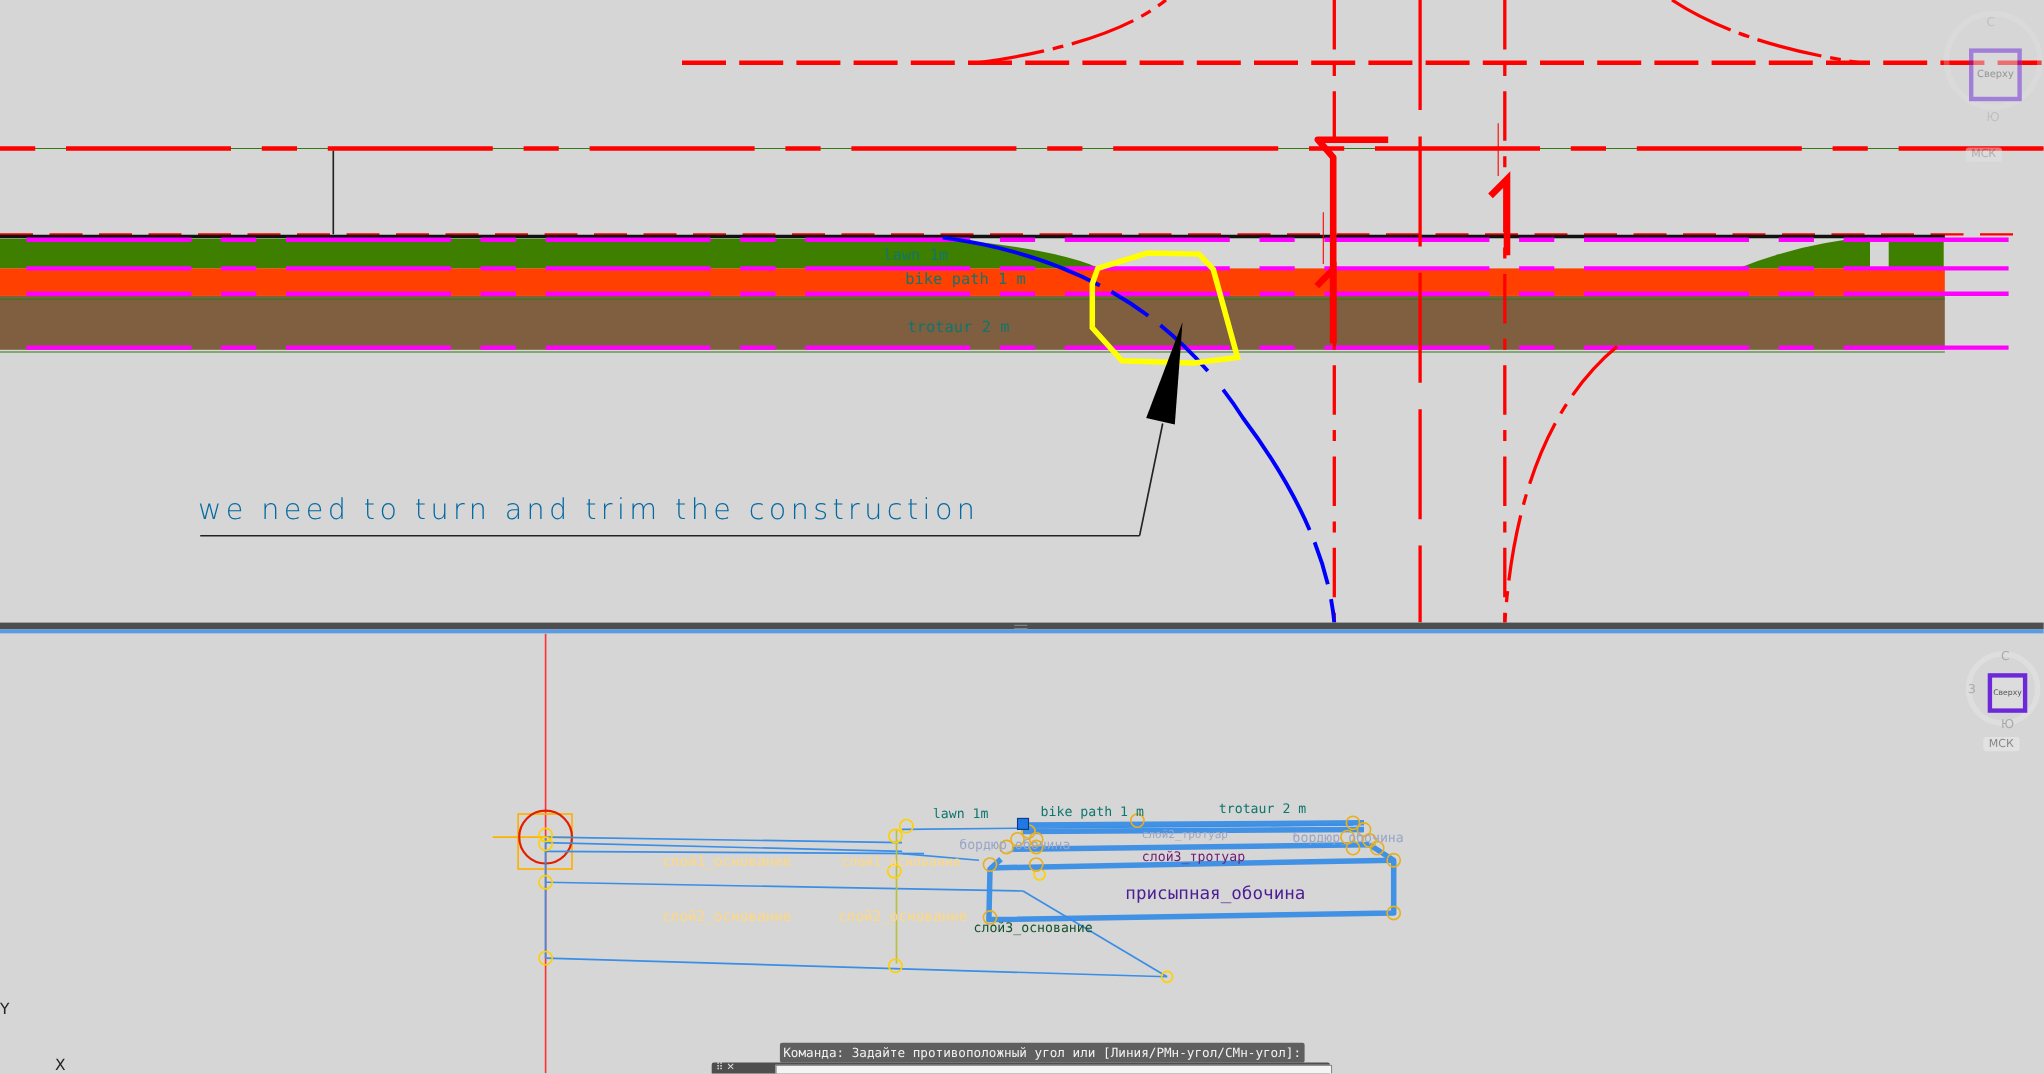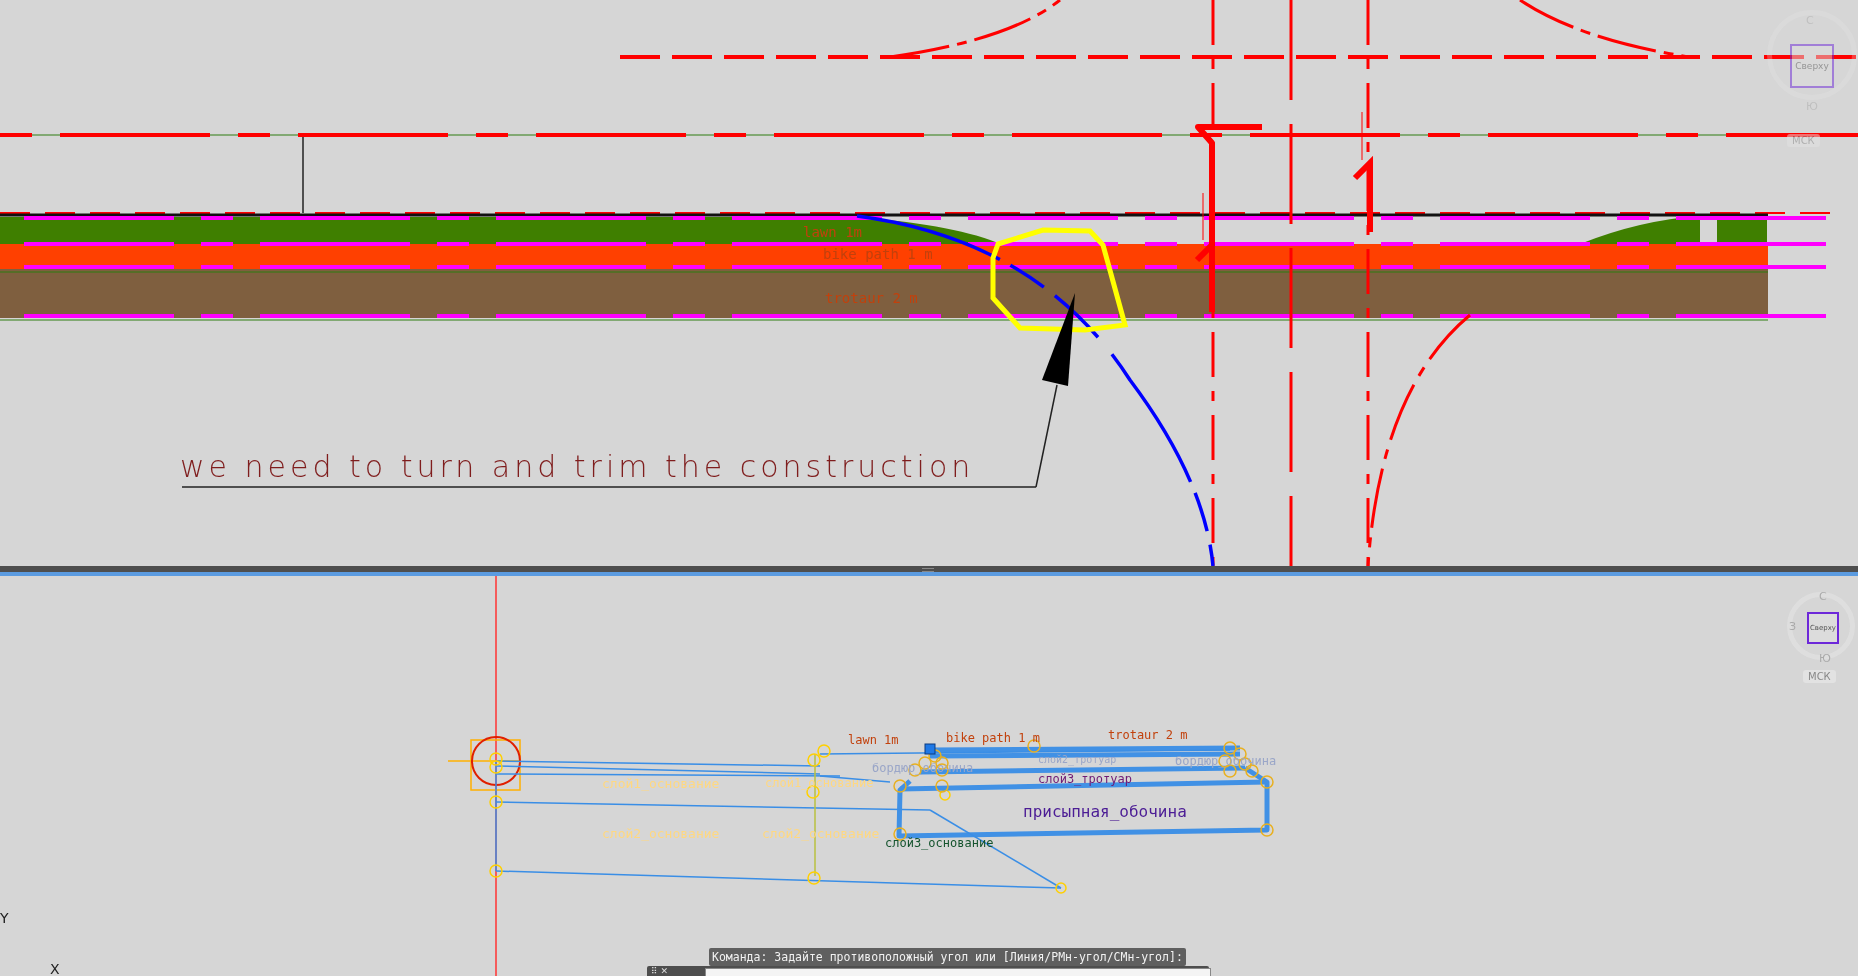--- a/index.html
+++ b/index.html
@@ -6,30 +6,30 @@
   body { width:1858px; height:976px; background:#d6d6d6; position:relative; overflow:hidden; font-family:"DejaVu Sans", sans-serif; }
   .vp { position:absolute; left:0; width:1858px; background:#d6d6d6; overflow:hidden; }
   #vp-top { top:0; height:566px; }
   #vp-bottom { top:576px; height:400px; }
   .splitter { position:absolute; left:0; top:566px; width:1858px; height:6px; background:#4e4e4e; }
   .splitter-grip { position:absolute; left:922px; top:2px; width:12px; height:2px; border-top:1px solid #888; border-bottom:1px solid #888; }
   .vp-active-line { position:absolute; left:0; top:572px; width:1858px; height:4px; background:#5b9be0; }
   svg { position:absolute; left:0; top:0; }
   .navcube { position:absolute; }
   .nc-ring { position:absolute; border-radius:50%; border:5px solid rgba(230,230,230,0.55); }
-  .nc-box { position:absolute; border:2px solid #6d28d9; background:#dcdcdc; font-size:9px; color:#555; text-align:right; display:flex; align-items:center; justify-content:center; }
+  .nc-box { position:absolute; border:4px solid #6d28d9; background:#dcdcdc; font-size:9px; color:#555; text-align:right; display:flex; align-items:center; justify-content:center; }
   .nc-dir { position:absolute; font-size:11px; color:#aaa; }
   .mck { position:absolute; font-size:10px; color:#888; background:#e2e2e2; border-radius:3px; padding:1px 5px; }
   .cmd-prompt { position:absolute; left:709px; top:948px; background:#5f5f5f; color:#f2f2f2; font-family:"DejaVu Sans Mono", monospace; font-size:11.5px; padding:2px 3px; border-radius:2px; white-space:nowrap; }
   .cmd-bar { position:absolute; left:647px; top:966px; width:562px; height:14px; background:#4e4e4e; border-radius:2px; }
   .cmd-input { position:absolute; left:705px; top:968px; width:504px; height:12px; background:#f4f4f4; border:1px solid #888; }
   .cmd-grip { position:absolute; left:651px; top:966px; font-size:9px; color:#ddd; }
   .ucs { position:absolute; font-family:"DejaVu Sans", sans-serif; font-size:14px; color:#222; }
-  .note { position:absolute; font-family:"DejaVu Sans", sans-serif; color:#7f1d1d; font-weight:200; letter-spacing:4px; font-size:30px; white-space:nowrap; }
-  .lbl { position:absolute; font-family:"DejaVu Sans Mono", monospace; color:#c2410c; font-size:14px; white-space:nowrap; }
+  .note { position:absolute; font-family:"DejaVu Sans", sans-serif; color:#0369a1; font-weight:200; letter-spacing:4px; font-size:26px; white-space:nowrap; }
+  .lbl { position:absolute; font-family:"DejaVu Sans Mono", monospace; color:#0f766e; font-size:14px; white-space:nowrap; }
   .ghost { position:absolute; font-family:"DejaVu Sans Mono", monospace; font-size:13px; white-space:nowrap; }
 </style>
 </head>
 <body>
 
 <div class="vp" id="vp-top">
   <svg width="1858" height="566">
 
     <line x1="620" y1="57" x2="1858" y2="57" stroke="#ff0000" stroke-width="4" stroke-dasharray="40,12"></line>
 

